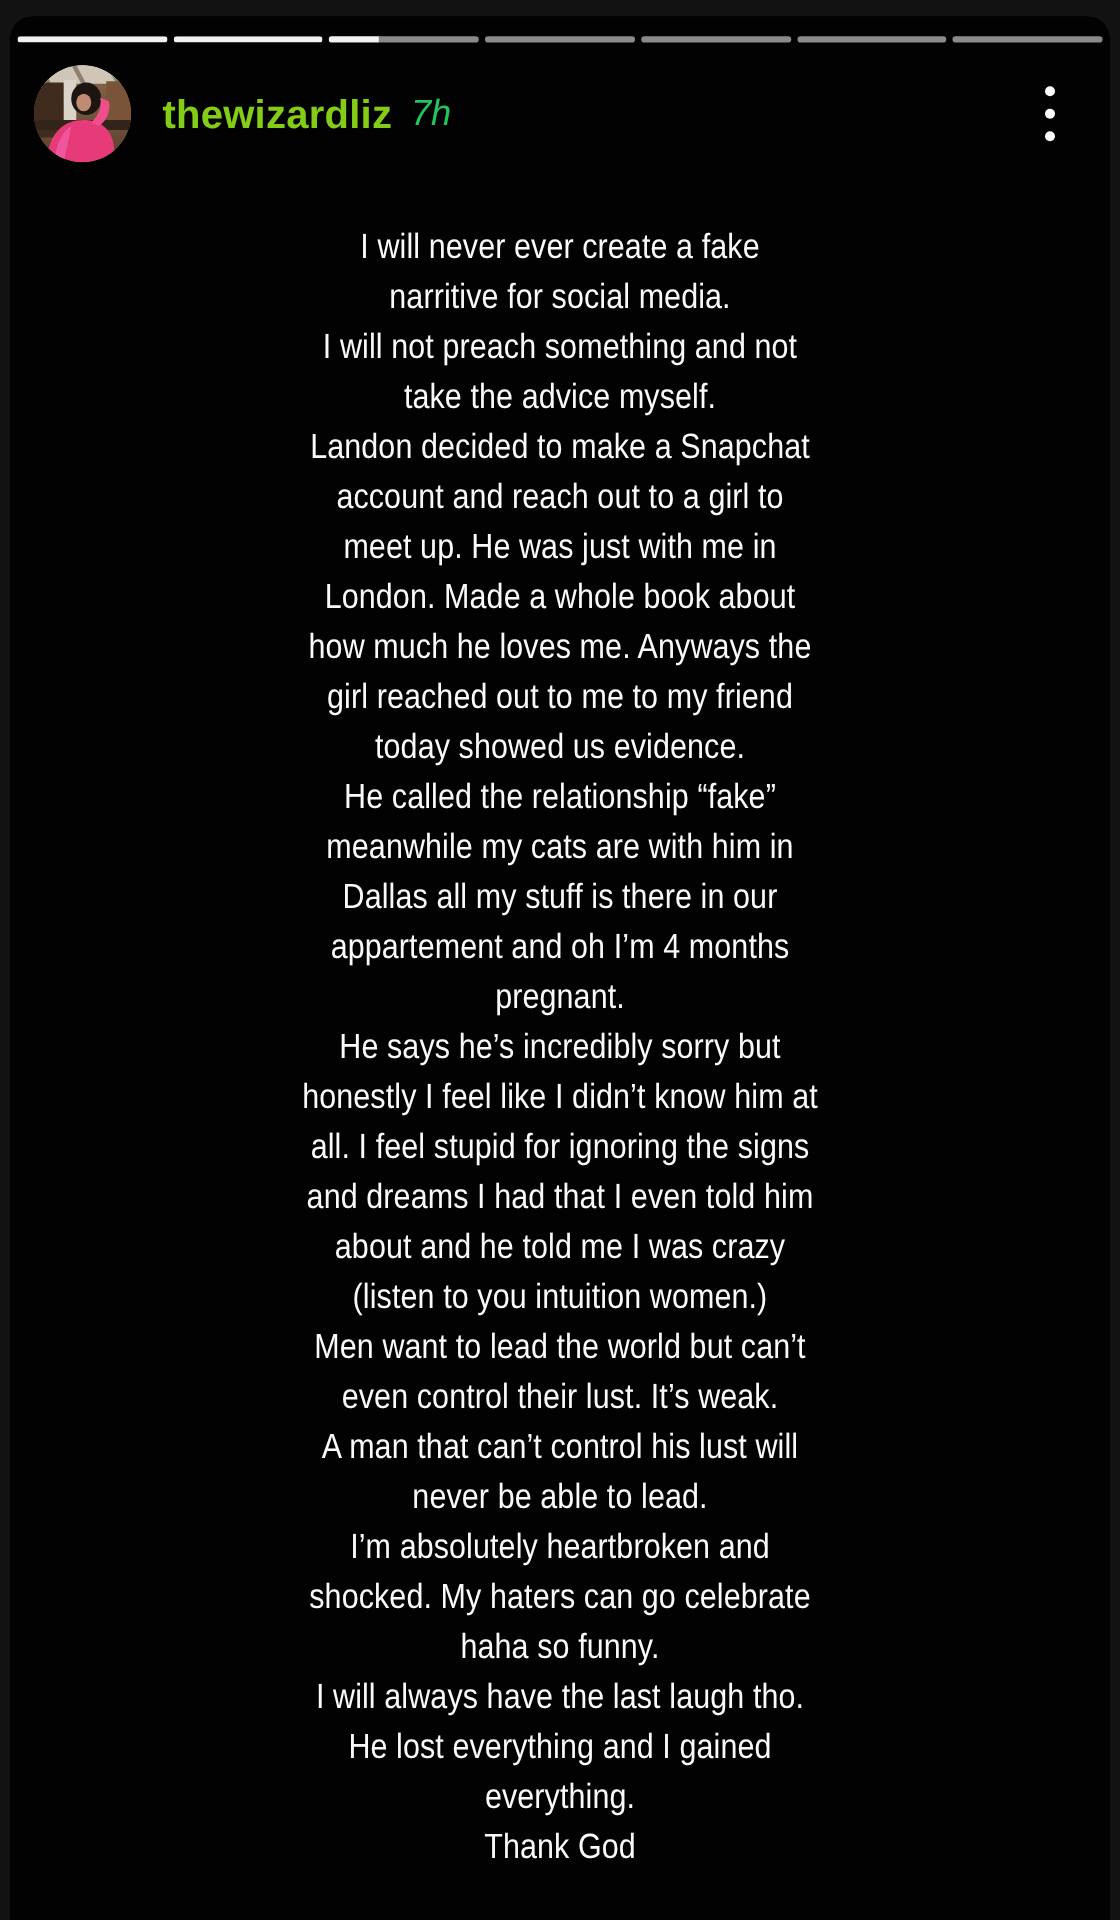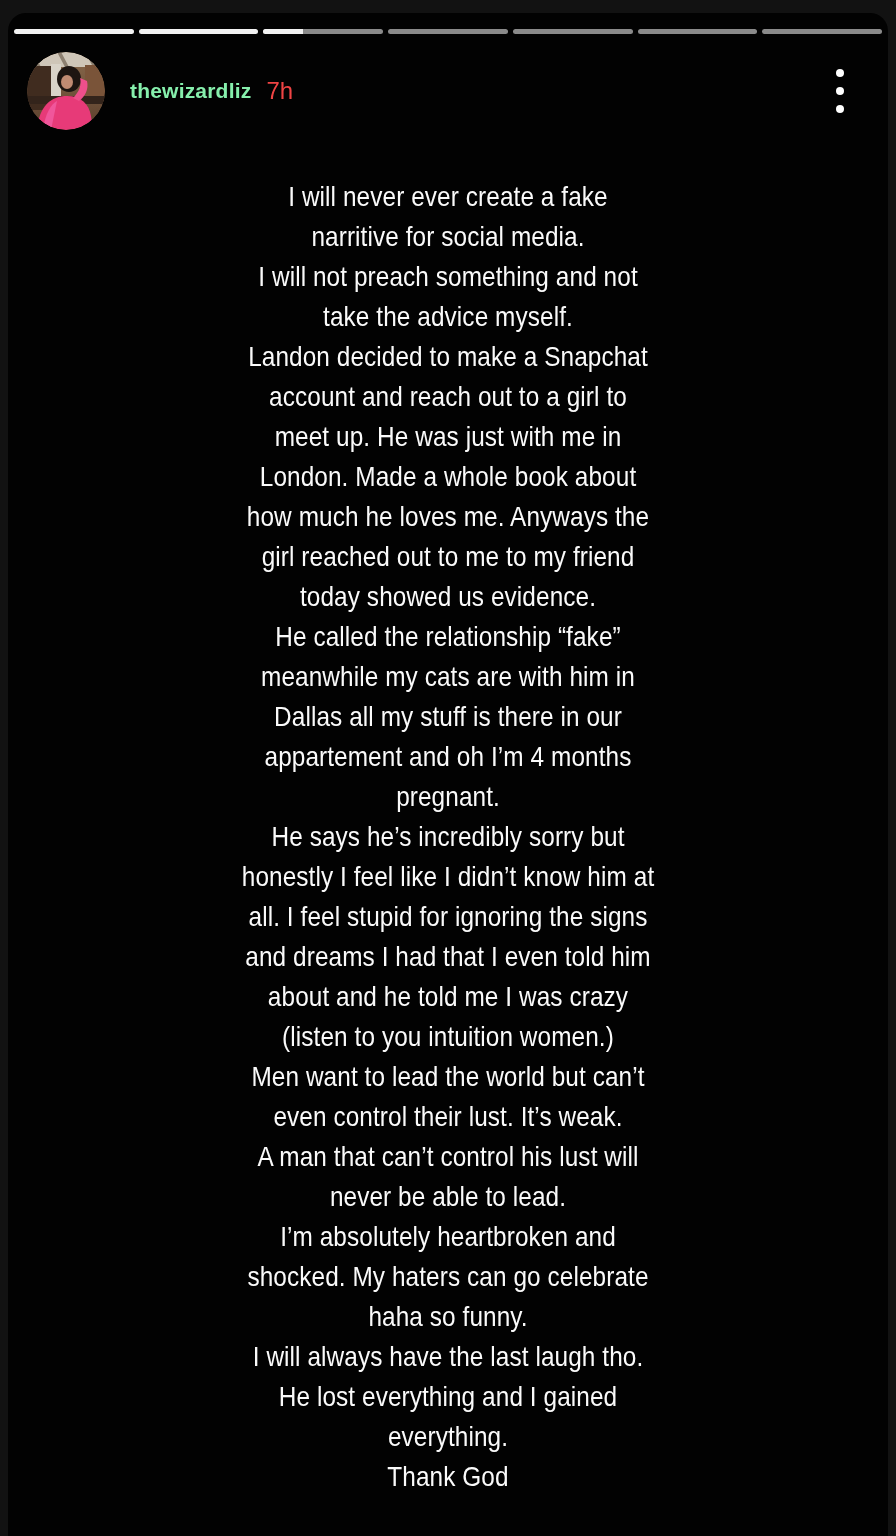--- a/index.html
+++ b/index.html
@@ -15,22 +15,22 @@
               display:flex; gap:5px; }
   .seg { flex:1; border-radius:3px; overflow:hidden; }
   .seg i { display:block; height:100%; }
 
   
   .avatar { position:absolute; left:19px; top:39px; width:78px; height:78px;
             border-radius:50%; overflow:hidden; cursor:pointer; }
   .avatar svg { display:block; width:100%; height:100%; }
   .userline { position:absolute; left:122px; top:39px; height:78px;
               display:flex; align-items:center; gap:15px; }
-  .username { font-size:21px; font-weight:bold; color:#86efac; letter-spacing:0.2px; cursor:pointer; }
-  .timestamp { font-size:24px; color:#ef4444; }
+  .username { font-size:32px; font-weight:bold; color:#84cc16; letter-spacing:0.2px; cursor:pointer; }
+  .timestamp { font-size:29px; color:#22c55e;font-style:italic; }
   .follow-btn { position:absolute; left:605px; top:42px; width:169px; height:66px;
                 background:transparent; border:3px solid #f5f5f5; border-radius:34px;
                 color:#ffffff; font-size:30px; font-weight:600;
                 font-family:"Liberation Sans","DejaVu Sans",sans-serif;
                 display:flex; align-items:center; justify-content:center; cursor:pointer; }
   .menu-btn { position:absolute; left:816px; top:54px; width:32px; height:48px;
               display:flex; flex-direction:column; align-items:center;
               justify-content:space-between; padding:2px 0; cursor:pointer;
               background:transparent; border:none; }
   .menu-btn .dot { width:8px; height:8px; border-radius:50%; background:#ffffff; }

